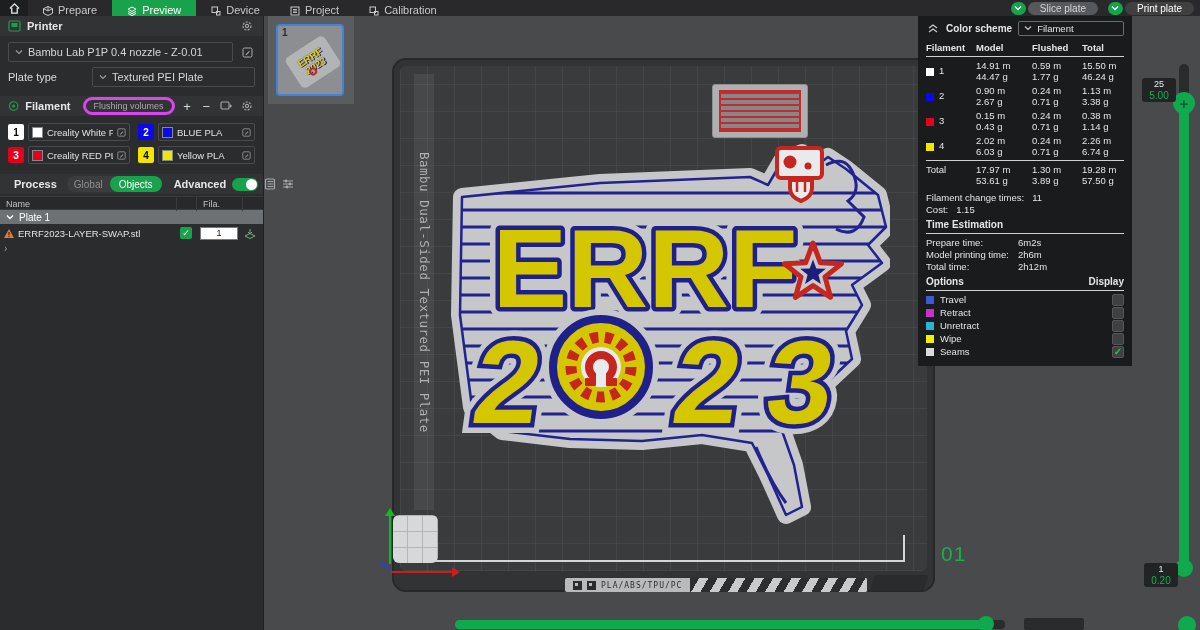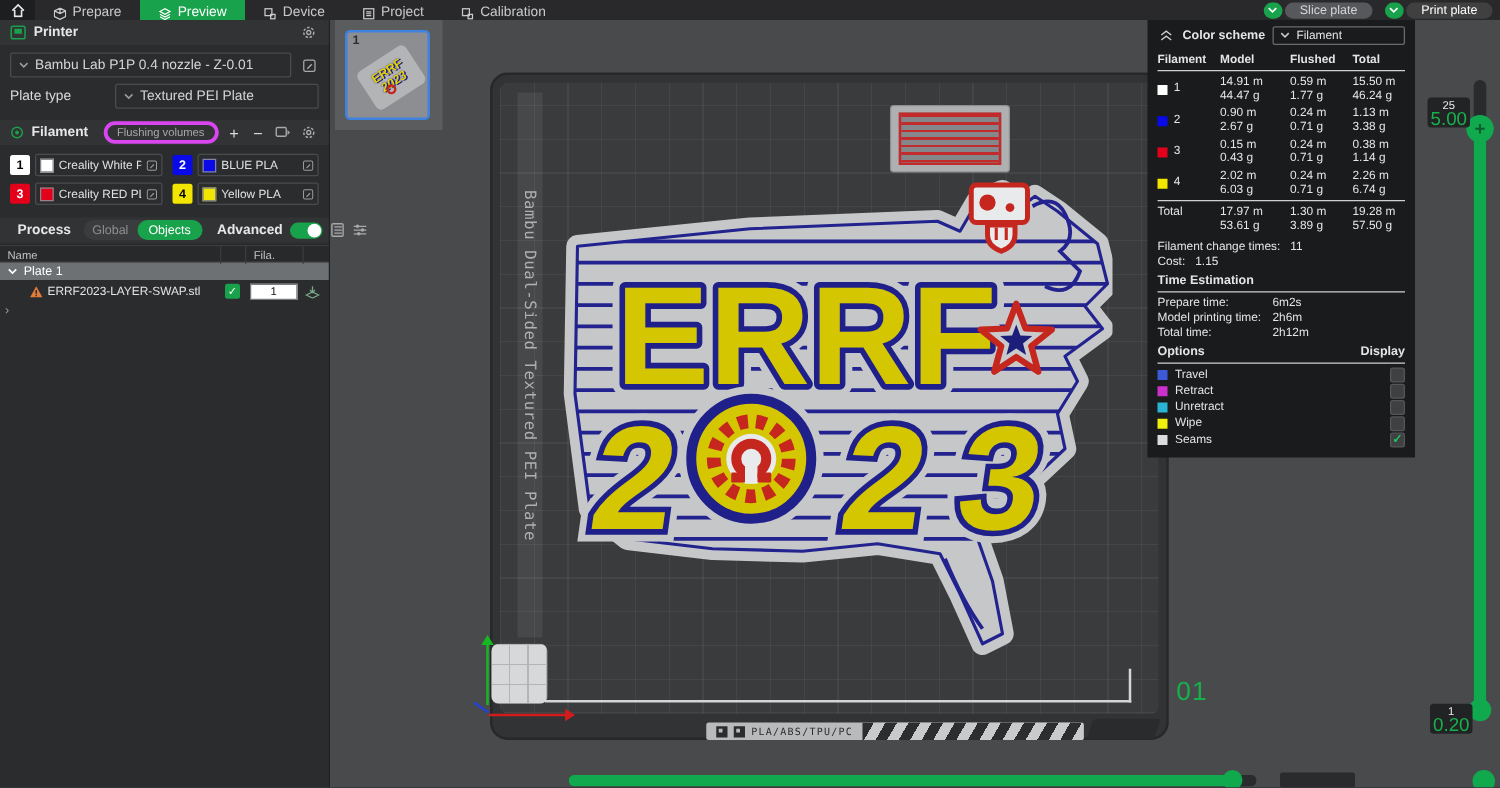--- a/index.html
+++ b/index.html
@@ -36,21 +36,21 @@
 .toggle-pill{height:16px;background:#3b3c3e;border-radius:9px;display:flex;align-items:center}
 .toggle-pill .off{padding:0 7px;color:#8f9093;font-size:10px}
 .toggle-pill .on{height:16px;border-radius:9px;background:#18a24b;color:#fff;font-size:10px;padding:0 9px;display:flex;align-items:center}
 .switch{width:26px;height:13px;border-radius:7px;background:#18a24b;position:relative;flex:none}
 .switch::after{content:"";position:absolute;right:1px;top:1px;width:11px;height:11px;border-radius:50%;background:#fff}
 .list-head{height:14px;background:#28292b;border-top:1px solid #3a3b3d;border-bottom:1px solid #3a3b3d;display:grid;grid-template-columns:176px 20px 46px 22px;font-size:9px;color:#c2c3c5;align-items:center}
 .list-head span{padding:0 6px;border-left:1px solid #3a3b3d;height:14px;line-height:14px}
 .list-head span:first-child{border-left:none}
 .plate-row{height:14px;background:#6e7174;color:#fff;display:flex;align-items:center;gap:5px;padding:0 6px;font-size:10px}
 .obj-row{height:18px;display:grid;grid-template-columns:176px 20px 46px 22px;align-items:center;font-size:9.5px;color:#e3e4e5}
-.obj-name{display:flex;align-items:center;gap:4px;padding-left:24px;overflow:hidden;white-space:nowrap}
+.obj-name{display:flex;align-items:center;gap:4px;padding-left:4px;overflow:hidden;white-space:nowrap}
 .checkbox{width:12px;height:12px;background:#18a24b;border-radius:2px;color:#fff;font-size:9px;display:flex;align-items:center;justify-content:center}
 .fila-box{width:38px;height:13px;background:#fff;border:1px solid #7a7b7e;color:#111;font-size:9px;display:flex;align-items:center;justify-content:center;margin:0 auto}
 
 .viewport{position:absolute;left:264px;top:16px;width:936px;height:614px;background:#494a4c;z-index:0}
 .plate{position:absolute;left:392px;top:58px;width:543px;height:534px;background:#323335;border:2px solid #27282a;border-radius:14px;z-index:1}
 .plate-surface{position:absolute;left:400px;top:66px;width:527px;height:505px;background:#3a3b3d;border-radius:6px;z-index:1;
  background-image:repeating-linear-gradient(90deg,rgba(255,255,255,.05) 0 1px,transparent 1px 27px),repeating-linear-gradient(0deg,rgba(255,255,255,.05) 0 1px,transparent 1px 27px)}
 .side-text{position:absolute;left:414px;top:74px;width:20px;height:436px;background:rgba(255,255,255,.07);z-index:2;
  writing-mode:vertical-rl;font-family:"DejaVu Sans Mono",monospace;font-size:12.5px;letter-spacing:.5px;color:#aeb0b2;text-align:center;line-height:20px}
 .tower{position:absolute;left:712px;top:84px;width:96px;height:54px;background:#aeb0b2;border:1px solid #8e9092;border-radius:3px;z-index:2;padding:5px 6px}
@@ -92,21 +92,21 @@
 .opt{display:flex;align-items:center;gap:6px;height:13px}
 .opt-check{margin-left:auto;width:12px;height:12px;background:#3f4042;border:1px solid #55565a;border-radius:2px;display:flex;align-items:center;justify-content:center}
 .opt-check.checked::after{content:"✓";color:#21c25e;font-size:10px;font-weight:bold;line-height:10px}
 
 .vtrack{position:absolute;left:1179px;top:64px;width:10px;height:511px;background:#2a2b2d;border-radius:5px;z-index:6}
 .vfill{position:absolute;left:1179px;top:98px;width:10px;height:470px;background:#10a94e;border-radius:5px;z-index:6}
 .vhandle-top{position:absolute;left:1173px;top:92px;width:22px;height:22px;border-radius:50%;background:#10a94e;color:#0b5c2d;z-index:7;display:flex;align-items:center;justify-content:center;font-size:15px;font-weight:bold}
 .vhandle-bot{position:absolute;left:1175px;top:559px;width:18px;height:18px;border-radius:50%;background:#10a94e;z-index:7}
 .tooltip{position:absolute;width:34px;background:#222325;border-radius:3px;text-align:center;line-height:11px;z-index:7;padding:1px 0}
 .tooltip .a{color:#e8e9ea;font-size:9px}
-.tooltip .b{color:#17b04b;font-size:15px}
+.tooltip .b{color:#17b04b;font-size:10px}
 .htrack{position:absolute;left:455px;top:620px;width:550px;height:9px;background:#2a2b2d;border-radius:4px;z-index:6}
 .hfill{position:absolute;left:455px;top:620px;width:532px;height:9px;background:#10a94e;border-radius:4px;z-index:6}
 .hhandle{position:absolute;left:978px;top:616px;width:16px;height:16px;border-radius:50%;background:#10a94e;z-index:7}
 .hbox{position:absolute;left:1024px;top:618px;width:60px;height:12px;background:#2a2b2d;border-radius:2px;z-index:7}
 .play{position:absolute;left:1178px;top:616px;width:18px;height:18px;border-radius:50%;background:#10a94e;z-index:7}
 </style>
 </head>
 <body>
 
 <div class="app">

